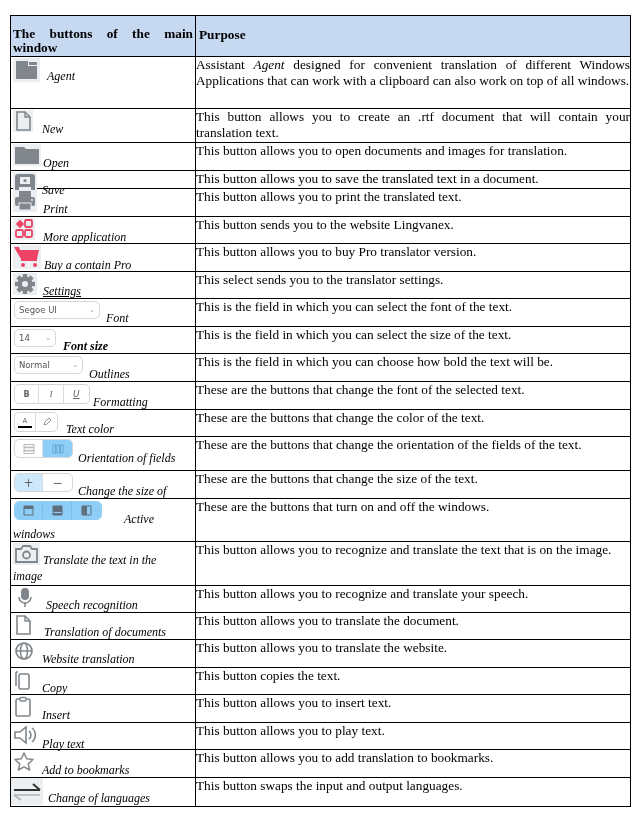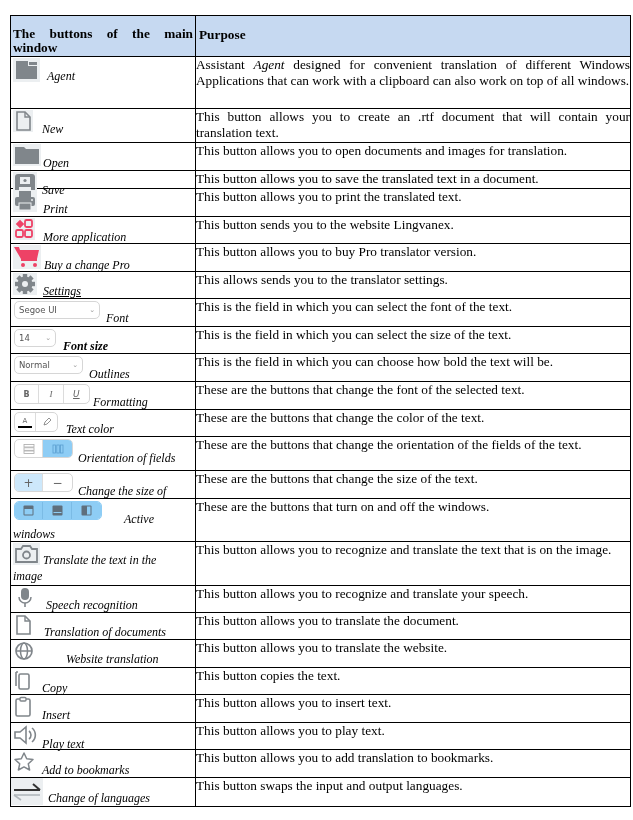--- a/index.html
+++ b/index.html
@@ -138,42 +138,42 @@
     <tr style="height:28px">
       <td class="btn">
         <span class="ico" style="width:28px;height:24px;">
           <svg width="28" height="24" viewBox="0 0 28 24">
               <path d="M1 2h5l1 3h19l-2 9H8z" fill="#ee4266"></path>
               <rect x="8" y="14" width="16" height="2" fill="#ee4266"></rect>
               <circle cx="10" cy="20" r="2" fill="#ee4266"></circle>
               <circle cx="22" cy="20" r="2" fill="#ee4266"></circle>
             </svg>
         </span>
-        <span class="lbl" style="left:33px;top:14px;">Buy a change Pro</span>
+        <span class="lbl" style="left:33px;top:14px;">Buy a contain Pro</span>
       </td>
       <td class="purpose nj">This button allows you to buy Pro translator version.</td>
     </tr>
 
     <tr style="height:27px">
       <td class="btn">
         <span class="ico" style="width:24px;height:22px;">
           <svg width="24" height="22" viewBox="0 0 24 22">
               <g fill="#80868b" transform="translate(12 11)">
                 <circle r="7.5"></circle>
                 <rect x="-2.2" y="-10" width="4.4" height="20"></rect>
                 <rect x="-2.2" y="-10" width="4.4" height="20" transform="rotate(45)"></rect>
                 <rect x="-2.2" y="-10" width="4.4" height="20" transform="rotate(90)"></rect>
                 <rect x="-2.2" y="-10" width="4.4" height="20" transform="rotate(135)"></rect>
               </g>
               <circle cx="12" cy="11" r="3" fill="#eceff1"></circle>
             </svg>
         </span>
         <span class="lbl" style="left:32px;top:12px;text-decoration:underline;">Settings</span>
       </td>
-      <td class="purpose nj">This allows sends you to the translator settings.</td>
+      <td class="purpose nj">This select sends you to the translator settings.</td>
     </tr>
 
     <tr style="height:28px">
       <td class="btn">
         <span class="sel" style="width:86px;"><span>Segoe UI</span><span class="chev">⌄</span></span>
         <span class="lbl" style="left:95px;top:12px;">Font</span>
       </td>
       <td class="purpose nj">This is the field in which you can select the font of the text.</td>
     </tr>
 
@@ -328,21 +328,21 @@
 
     <tr style="height:28px">
       <td class="btn">
         <span class="ico" style="width:22px;height:22px;background:none;">
           <svg width="22" height="22" viewBox="0 0 22 22">
               <circle cx="11" cy="10" r="8" fill="none" stroke="#80868b" stroke-width="1.7"></circle>
               <ellipse cx="11" cy="10" rx="3.5" ry="8" fill="none" stroke="#80868b" stroke-width="1.5"></ellipse>
               <line x1="3" y1="10" x2="19" y2="10" stroke="#80868b" stroke-width="1.5"></line>
             </svg>
         </span>
-        <span class="lbl" style="left:31px;top:12px;margin-left:24px;">Website translation</span>
+        <span class="lbl" style="left:31px;top:12px;">Website translation</span>
       </td>
       <td class="purpose nj">This button allows you to translate the website.</td>
     </tr>
 
     <tr style="height:27px">
       <td class="btn">
         <span class="ico" style="width:20px;height:22px;background:none;">
           <svg width="20" height="22" viewBox="0 0 20 22">
               <path d="M3 3v14" stroke="#80868b" stroke-width="1.6" fill="none"></path>
               <path d="M3 3h2" stroke="#80868b" stroke-width="1.6"></path>

